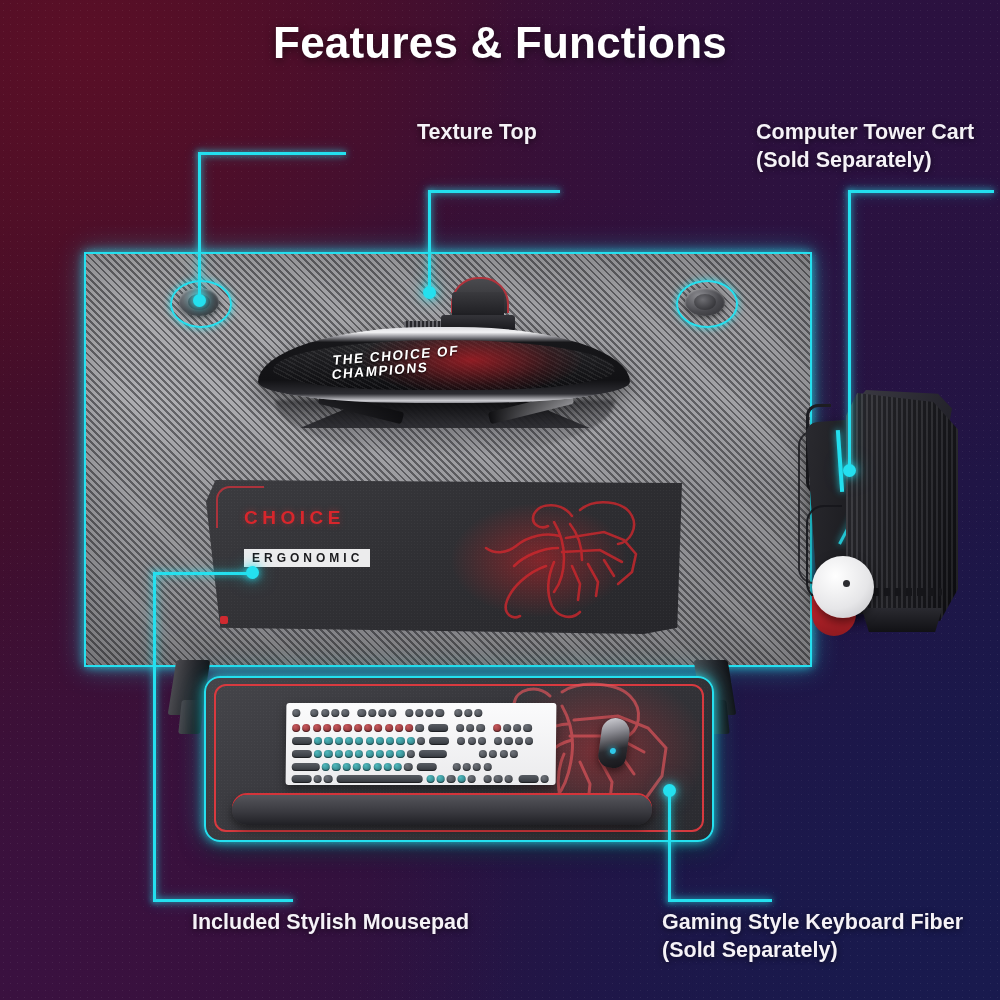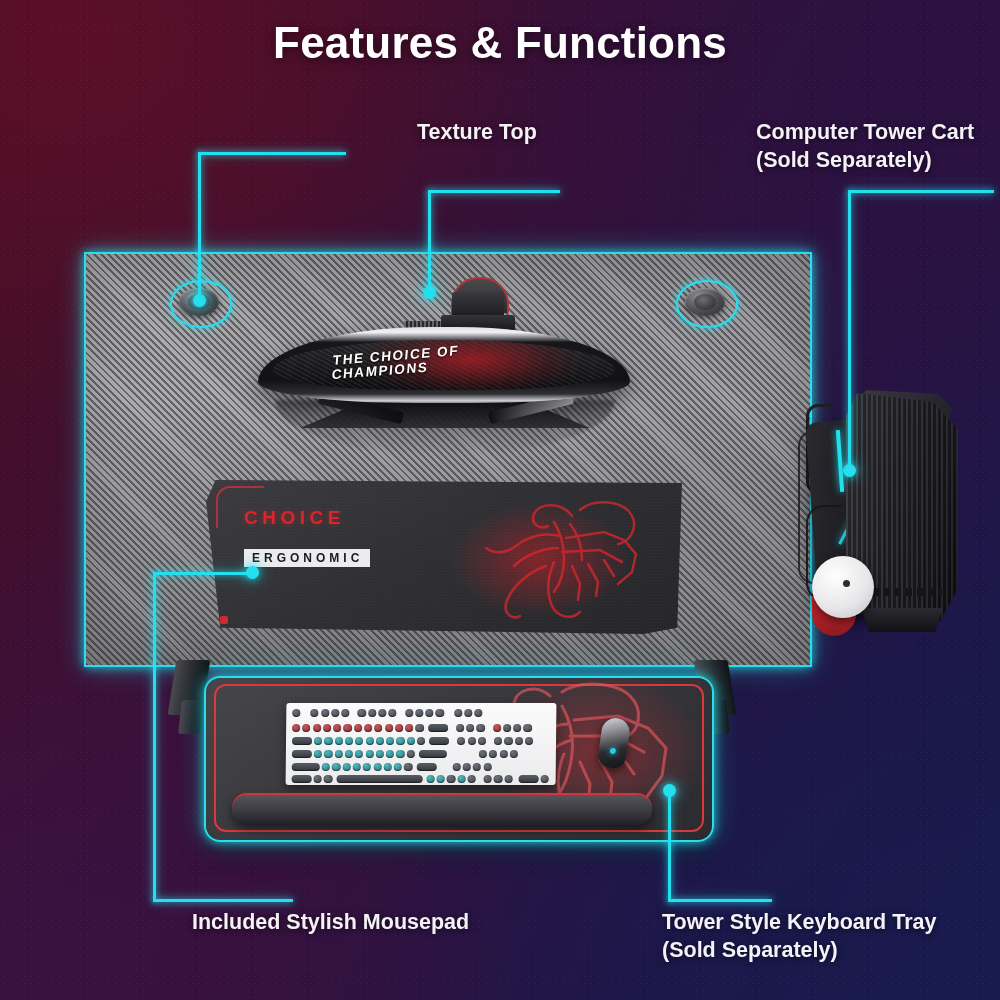--- a/index.html
+++ b/index.html
@@ -435,16 +435,16 @@
     <div>Texture Top</div>
   </div>
   <div class="label lbl-tower">
     <div>Computer Tower Cart</div>
     <div>(Sold Separately)</div>
   </div>
   <div class="label lbl-mousepad">
     <div>Included Stylish Mousepad</div>
   </div>
   <div class="label lbl-keyboard">
-    <div>Tower Style Keyboard Tray</div>
+    <div>Gaming Style Keyboard Fiber</div>
     <div>(Sold Separately)</div>
   </div>
 </div>
 
 </body></html>

